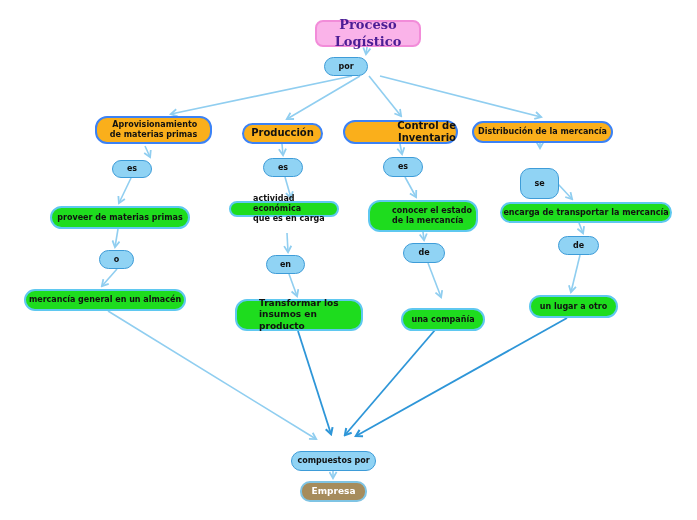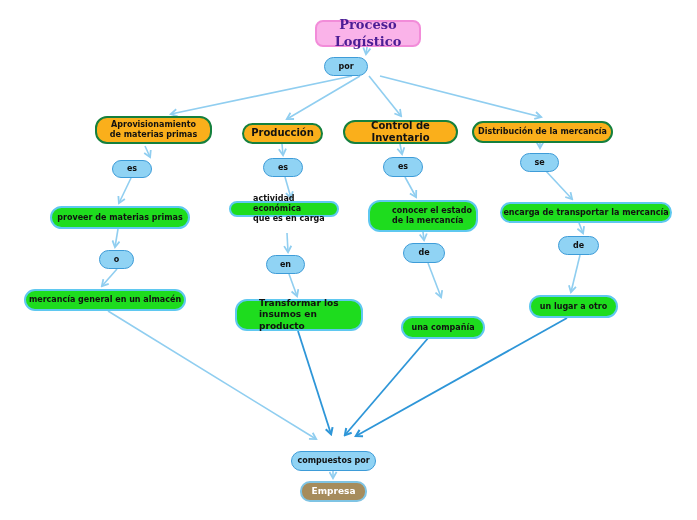--- a/index.html
+++ b/index.html
@@ -15,21 +15,21 @@
     text-align:center;white-space:pre-line;
   }
   .title-node{
     background:#FAB3E9;border:2px solid #F28CD9;border-radius:8px;
     font-family:"DejaVu Serif",serif;font-size:13px;color:#4c1d95;
   }
   .link-node{
     background:#90D3F4;border:1.6px solid #3E9CD8;border-radius:10px;
   }
   .topic-node{
-    background:#FAAF1B;border:2px solid #15803d;border-radius:12px;
+    background:#FAAF1B;border:2px solid #3b82f6;border-radius:12px;text-align:right;
   }
   .topic-lg{font-size:10px;}
   .concept-node{
     background:#1EDC1E;border:2px solid #5FC8F0;border-radius:12px;
   }
   .left-align{justify-content:flex-start;text-align:left;padding-left:22px;}
   .tan-node{
     background:#A68C5C;border:2px solid #7FC4E4;border-radius:10px;
     color:#ffffff;font-size:9px;
   }
@@ -96,24 +96,24 @@
 que es en carga</div>
   <div class="node link-node" style="left:266px;top:255px;width:39px;height:19px;">en</div>
   <div class="node topic-node topic-lg" style="left:343px;top:120px;width:115px;height:24px;">Control de Inventario</div>
 
   <div class="node concept-node left-align" style="left:235px;top:299px;width:128px;height:32px;font-size:9px;">Transformar los
 insumos en producto</div>
   <div class="node link-node" style="left:383px;top:157px;width:40px;height:20px;">es</div>
   <div class="node concept-node left-align" style="left:368px;top:200px;width:110px;height:32px;">conocer el estado
 de la mercancía</div>
   <div class="node link-node" style="left:403px;top:243px;width:42px;height:20px;">de</div>
-  <div class="node concept-node" style="left:401px;top:316px;width:84px;height:23px;">una compañía</div>
+  <div class="node concept-node" style="left:401px;top:308px;width:84px;height:23px;">una compañía</div>
 
   <div class="node topic-node" style="left:472px;top:121px;width:141px;height:22px;">Distribución de la mercancía</div>
-  <div class="node link-node" style="left:520px;top:153px;width:39px;height:19px;">se</div>
+  <div class="node link-node" style="left:520px;top:168px;width:39px;height:31px;">se</div>
   <div class="node concept-node" style="left:500px;top:202px;width:172px;height:21px;">encarga de transportar la mercancía</div>
   <div class="node link-node" style="left:558px;top:236px;width:41px;height:19px;">de</div>
   <div class="node concept-node" style="left:529px;top:295px;width:89px;height:23px;">un lugar a otro</div>
 
   <div class="node link-node" style="left:291px;top:451px;width:85px;height:20px;">compuestos por</div>
   <div class="node tan-node" style="left:300px;top:481px;width:67px;height:21px;">Empresa</div>
 
 </div>
 
 </body></html>

